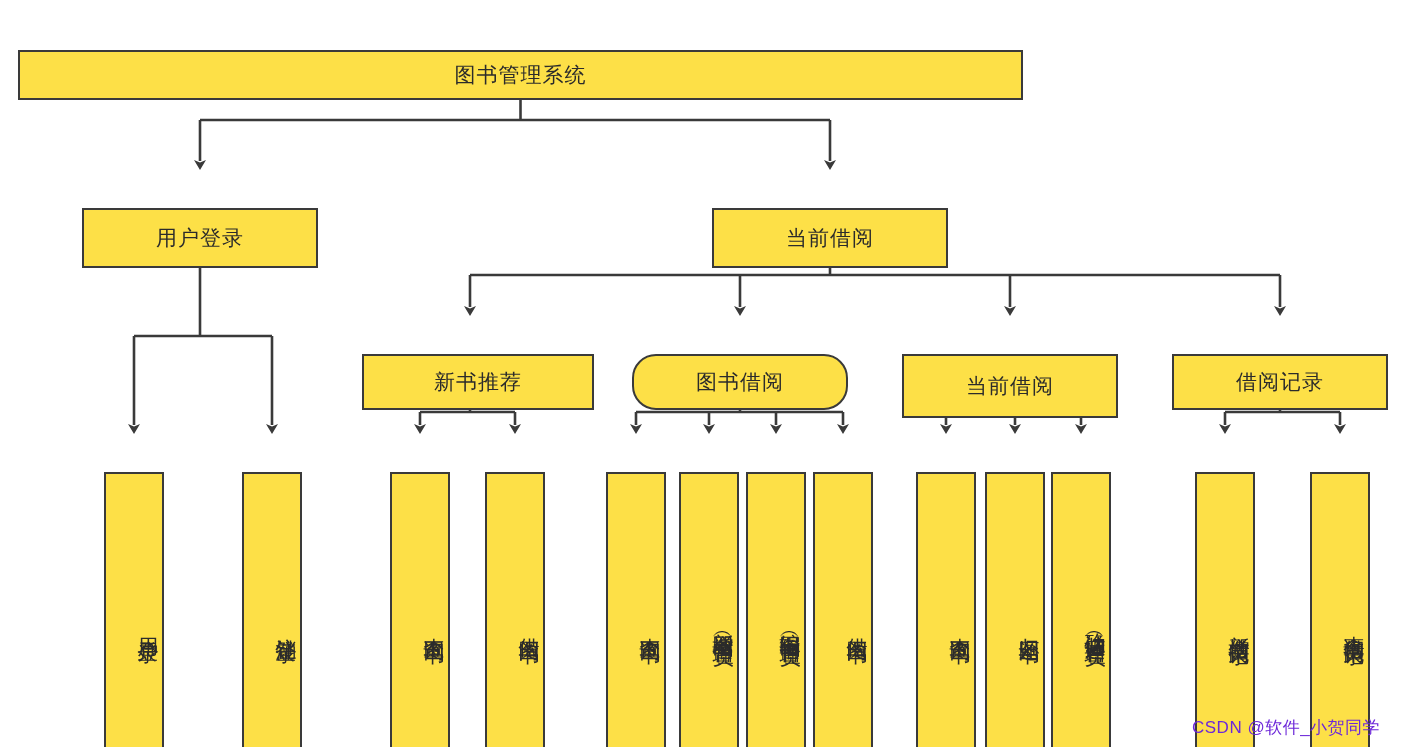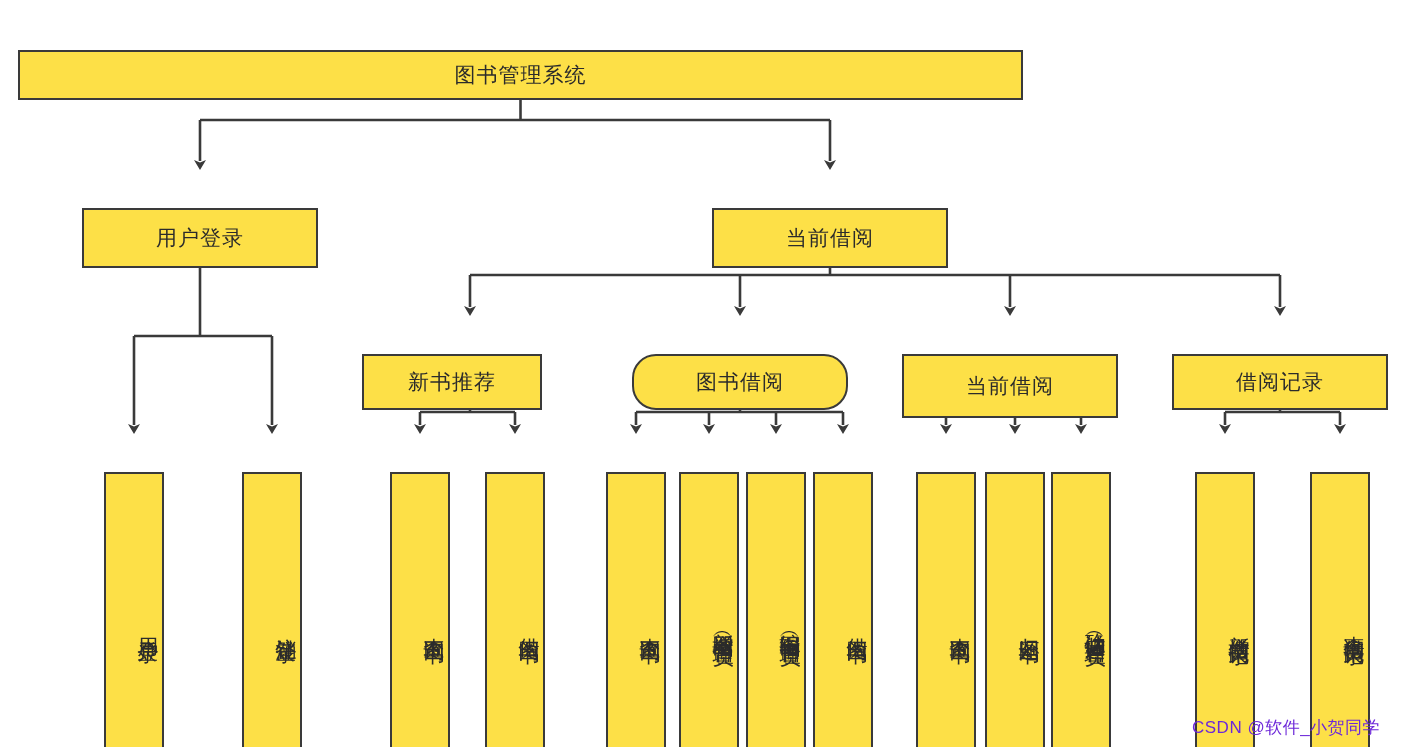--- a/index.html
+++ b/index.html
@@ -114,21 +114,21 @@
   <div id="nodes-layer">
       <div class="node horiz" style="left: 18px; top: 14px; width: 1005px; height: 50px;">
         <span class="lbl">图书管理系统</span>
       </div>
       <div class="node horiz" style="left: 82px; top: 172px; width: 236px; height: 60px;">
         <span class="lbl">用户登录</span>
       </div>
       <div class="node horiz" style="left: 712px; top: 172px; width: 236px; height: 60px;">
         <span class="lbl">当前借阅</span>
       </div>
-      <div class="node horiz" style="left: 362px; top: 318px; width: 180px; height: 56px;">
+      <div class="node horiz" style="left: 362px; top: 318px; width: 232px; height: 56px;">
         <span class="lbl">新书推荐</span>
       </div>
       <div class="node horiz" style="left: 632px; top: 318px; width: 216px; height: 56px; border-radius: 24px;">
         <span class="lbl">图书借阅</span>
       </div>
       <div class="node horiz" style="left: 902px; top: 318px; width: 216px; height: 64px;">
         <span class="lbl">当前借阅</span>
       </div>
       <div class="node horiz" style="left: 1172px; top: 318px; width: 216px; height: 56px;">
         <span class="lbl">借阅记录</span>

